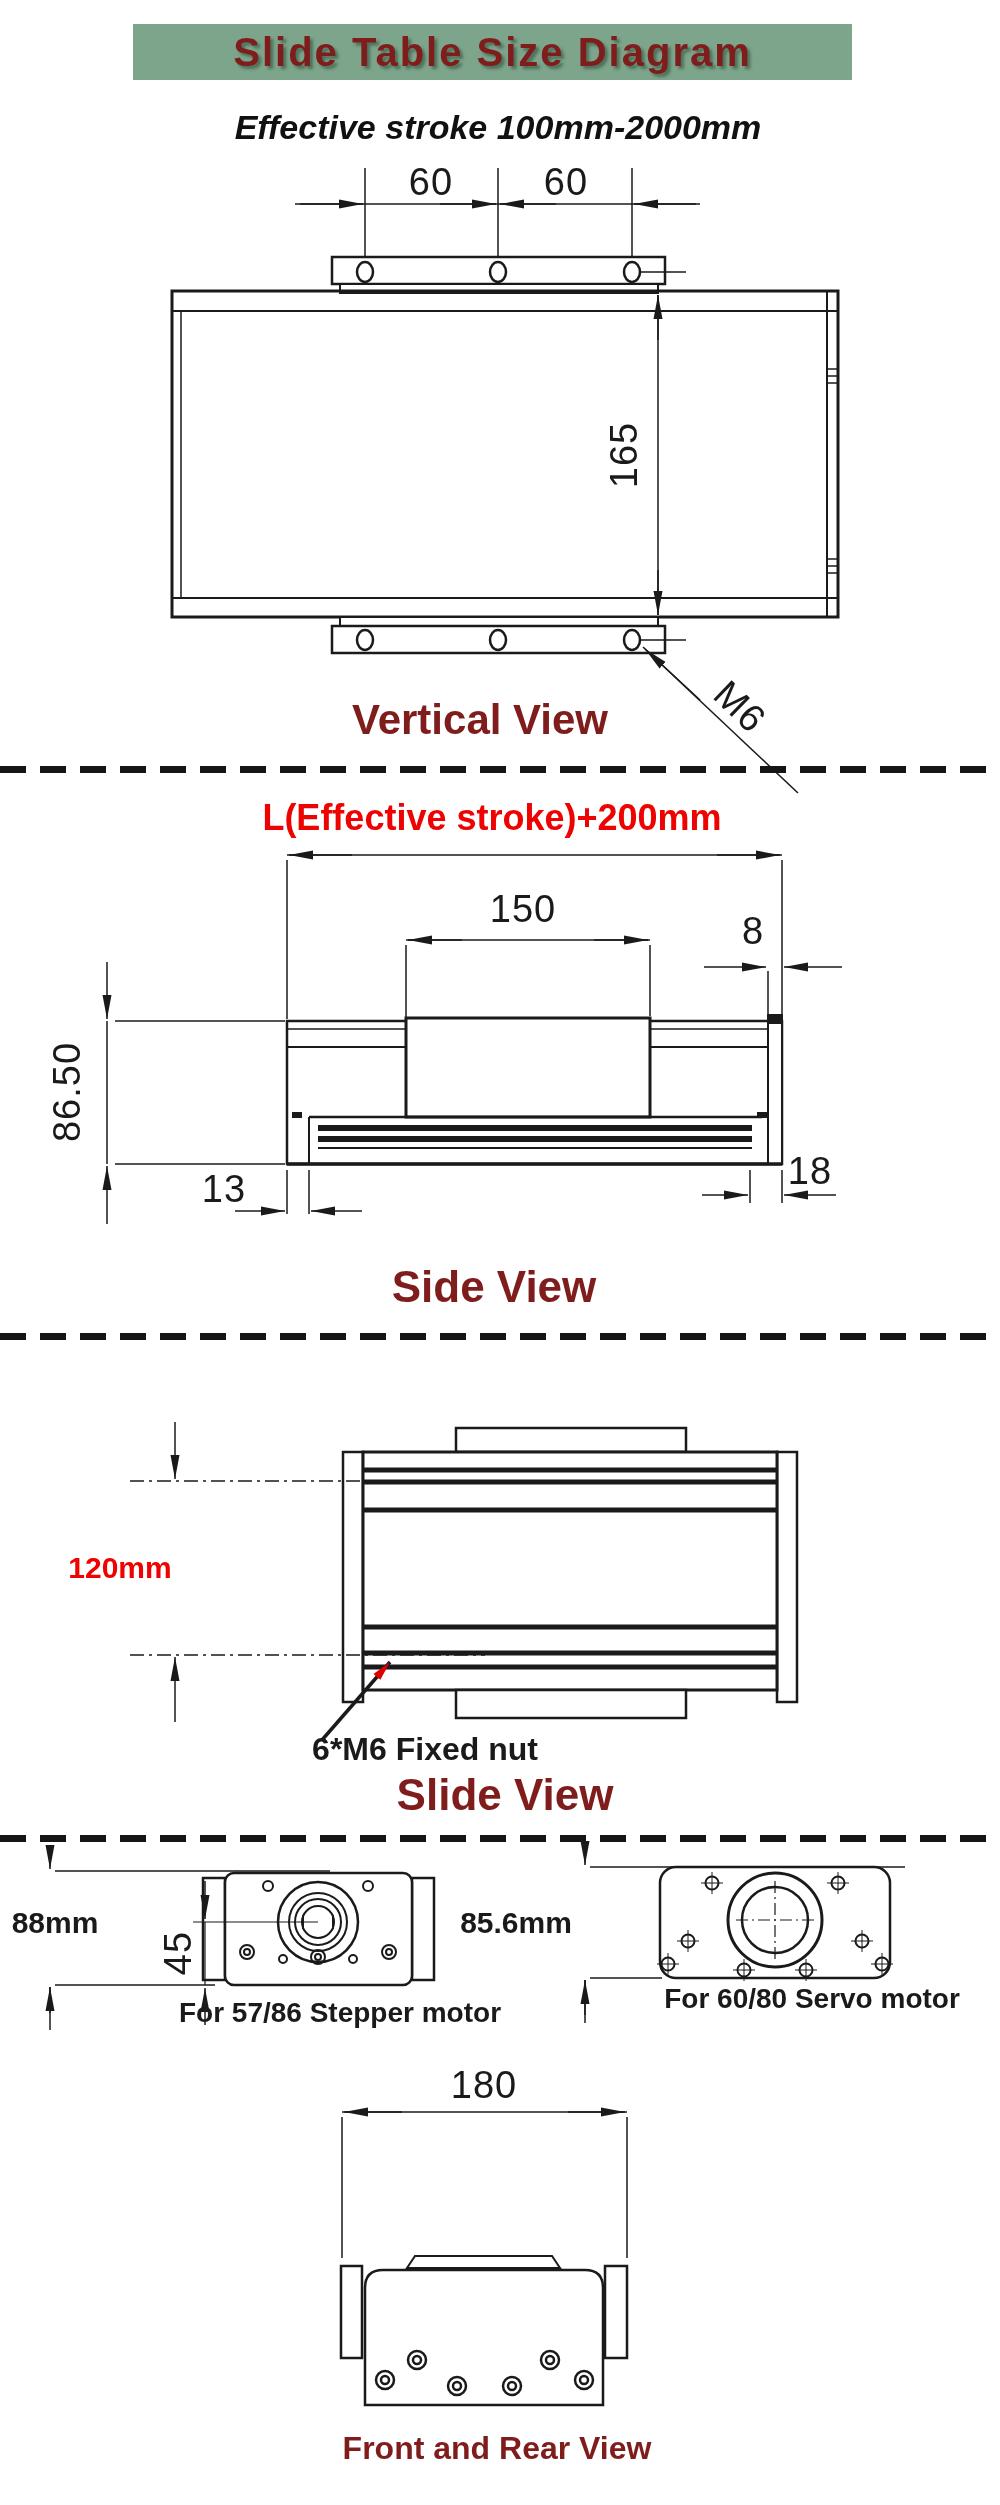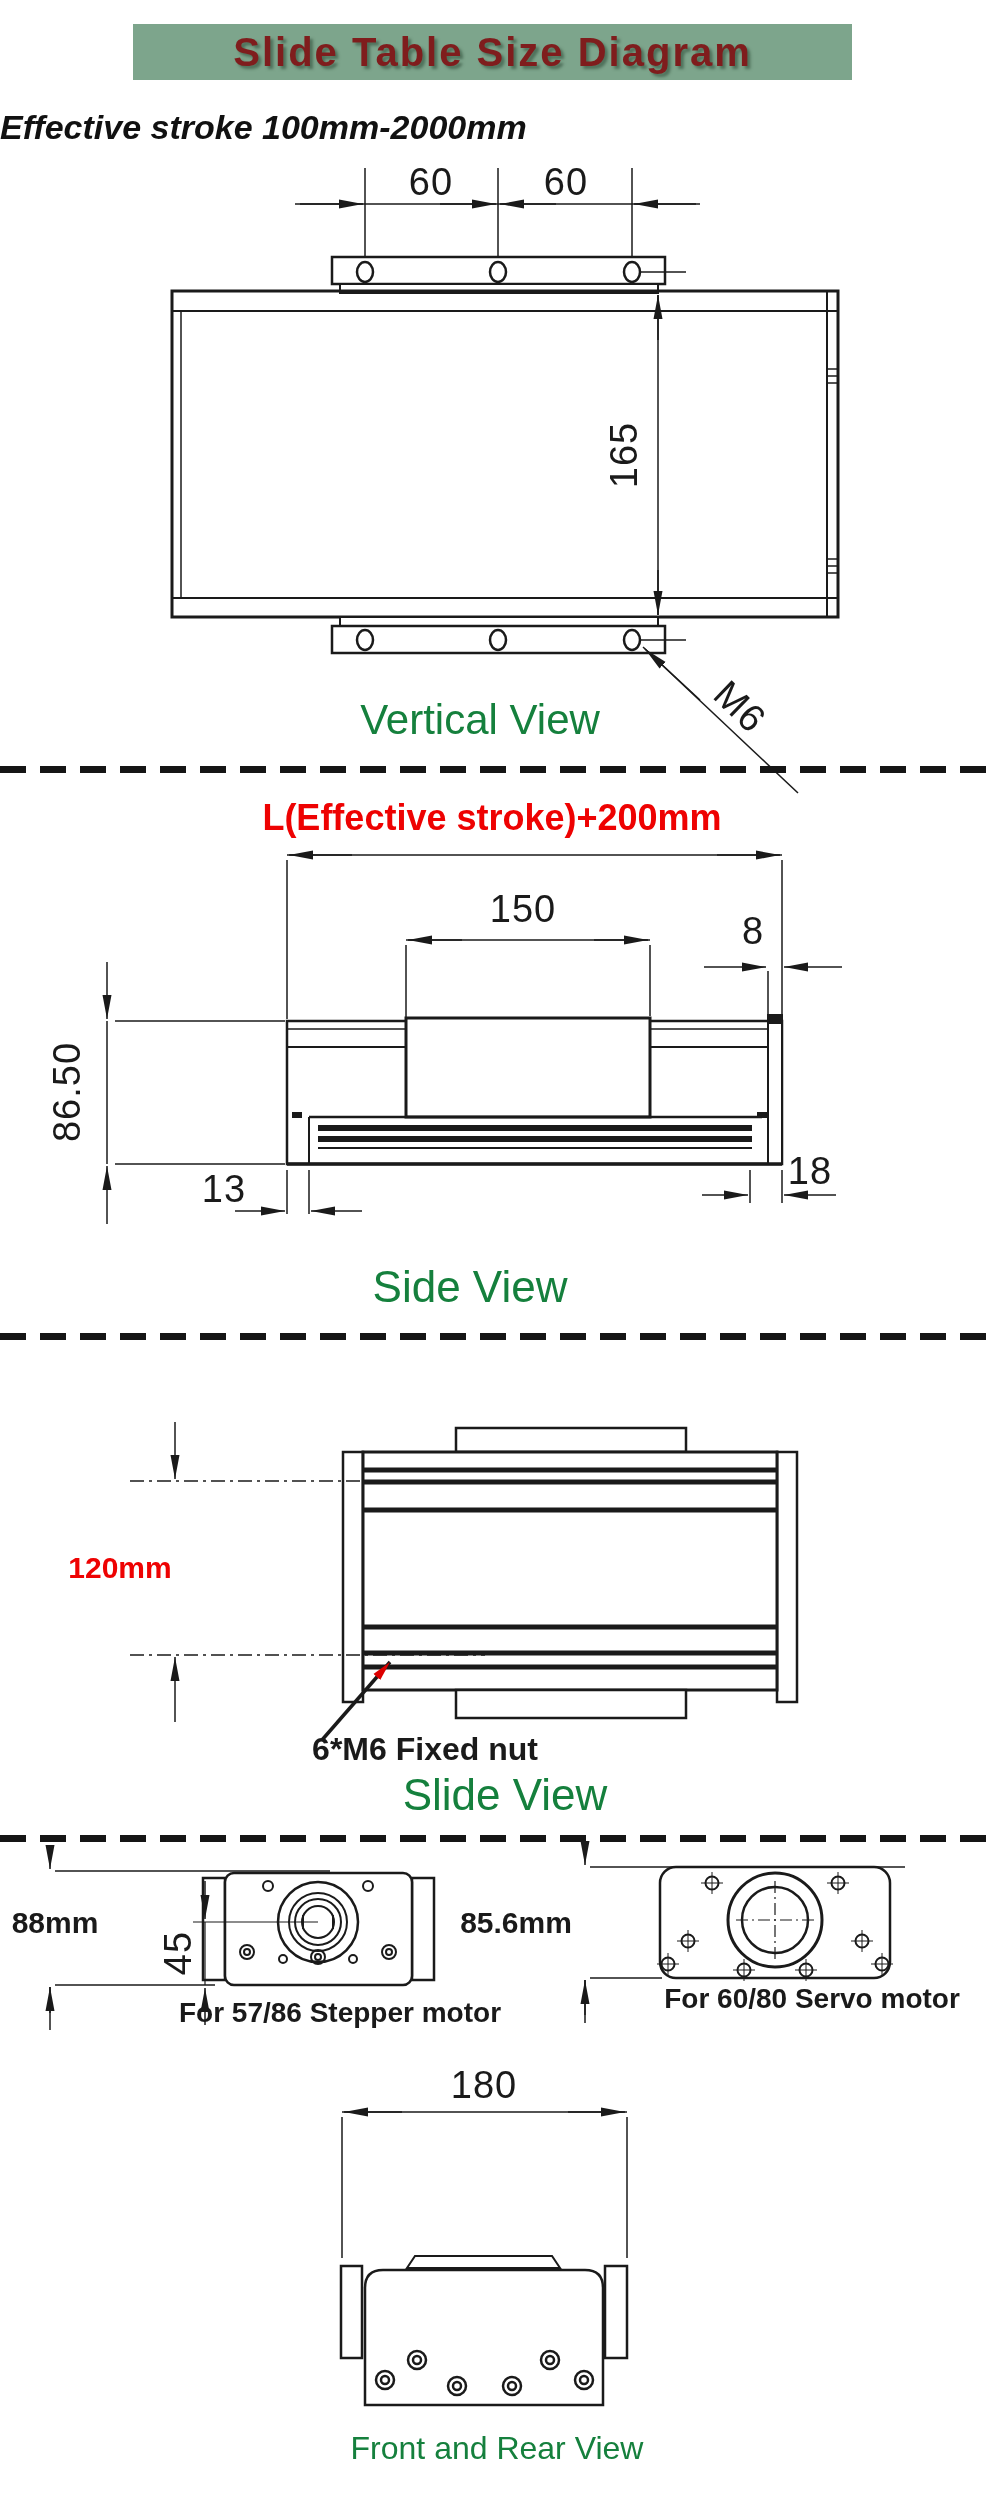--- a/index.html
+++ b/index.html
@@ -1,25 +1,25 @@
 <!DOCTYPE html>
 <html><head>
 <meta charset="utf-8">
 <style>
   html,body{margin:0;padding:0;background:#ffffff;}
   body{width:1000px;height:2505px;position:relative;font-family:"Liberation Sans",sans-serif;overflow:hidden;}
   .banner{position:absolute;left:133px;top:24px;width:719px;height:56px;background:#7da58c;
           display:flex;align-items:center;justify-content:center;}
   .banner span{color:#7f1d1d;font-size:40px;font-weight:bold;letter-spacing:2px;
                text-shadow:3px 3px 3px rgba(40,70,50,.55);white-space:nowrap;}
-  .subtitle{position:absolute;left:0;top:108px;width:996px;text-align:left;
+  .subtitle{position:absolute;left:0;top:108px;width:996px;text-align:center;
             font-size:34px;font-weight:bold;font-style:italic;color:#111;letter-spacing:0px;}
-  .view-label{position:absolute;color:#15803d;font-weight:normal;text-align:center;white-space:nowrap;}
+  .view-label{position:absolute;color:#7f1d1d;font-weight:bold;text-align:center;white-space:nowrap;}
   #vlabel{left:0;top:696px;width:960px;font-size:42px;}
-  #slabel{left:0;top:1262px;width:940px;font-size:44px;}
+  #slabel{left:0;top:1262px;width:940px;font-size:44px;padding-left:24px;}
   #blabel{left:10px;top:1770px;width:990px;font-size:44px;}
   #flabel{left:12px;top:2430px;width:970px;font-size:32px;}
   .dash{position:absolute;left:0;width:1000px;height:7px;
         background:repeating-linear-gradient(90deg,#151515 0 26px,transparent 26px 40px);}
   #dash1{top:766px;} #dash2{top:1333px;} #dash3{top:1835px;}
   svg{position:absolute;left:0;overflow:visible;}
   svg line,svg rect,svg circle,svg ellipse,svg path{stroke:#1a1a1a;fill:none;}
   svg .fillb{fill:#1a1a1a;stroke:none;}
   svg .w{fill:#ffffff;}
   svg text{font-family:"Liberation Sans",sans-serif;fill:#1a1a1a;stroke:none;}

